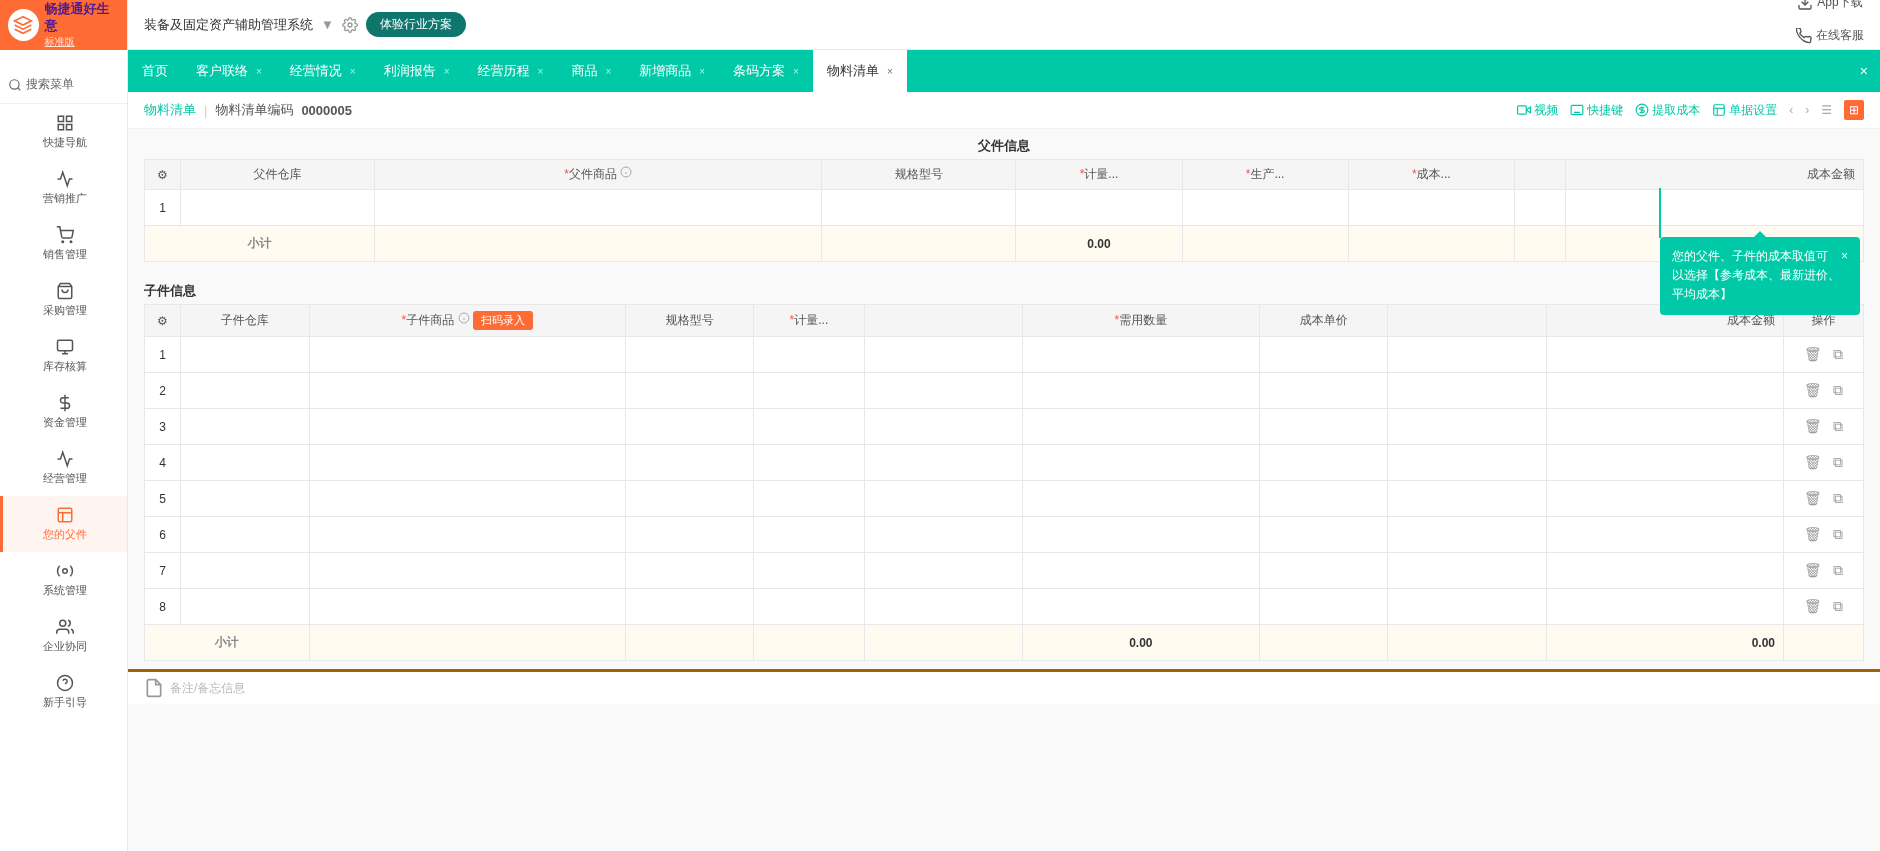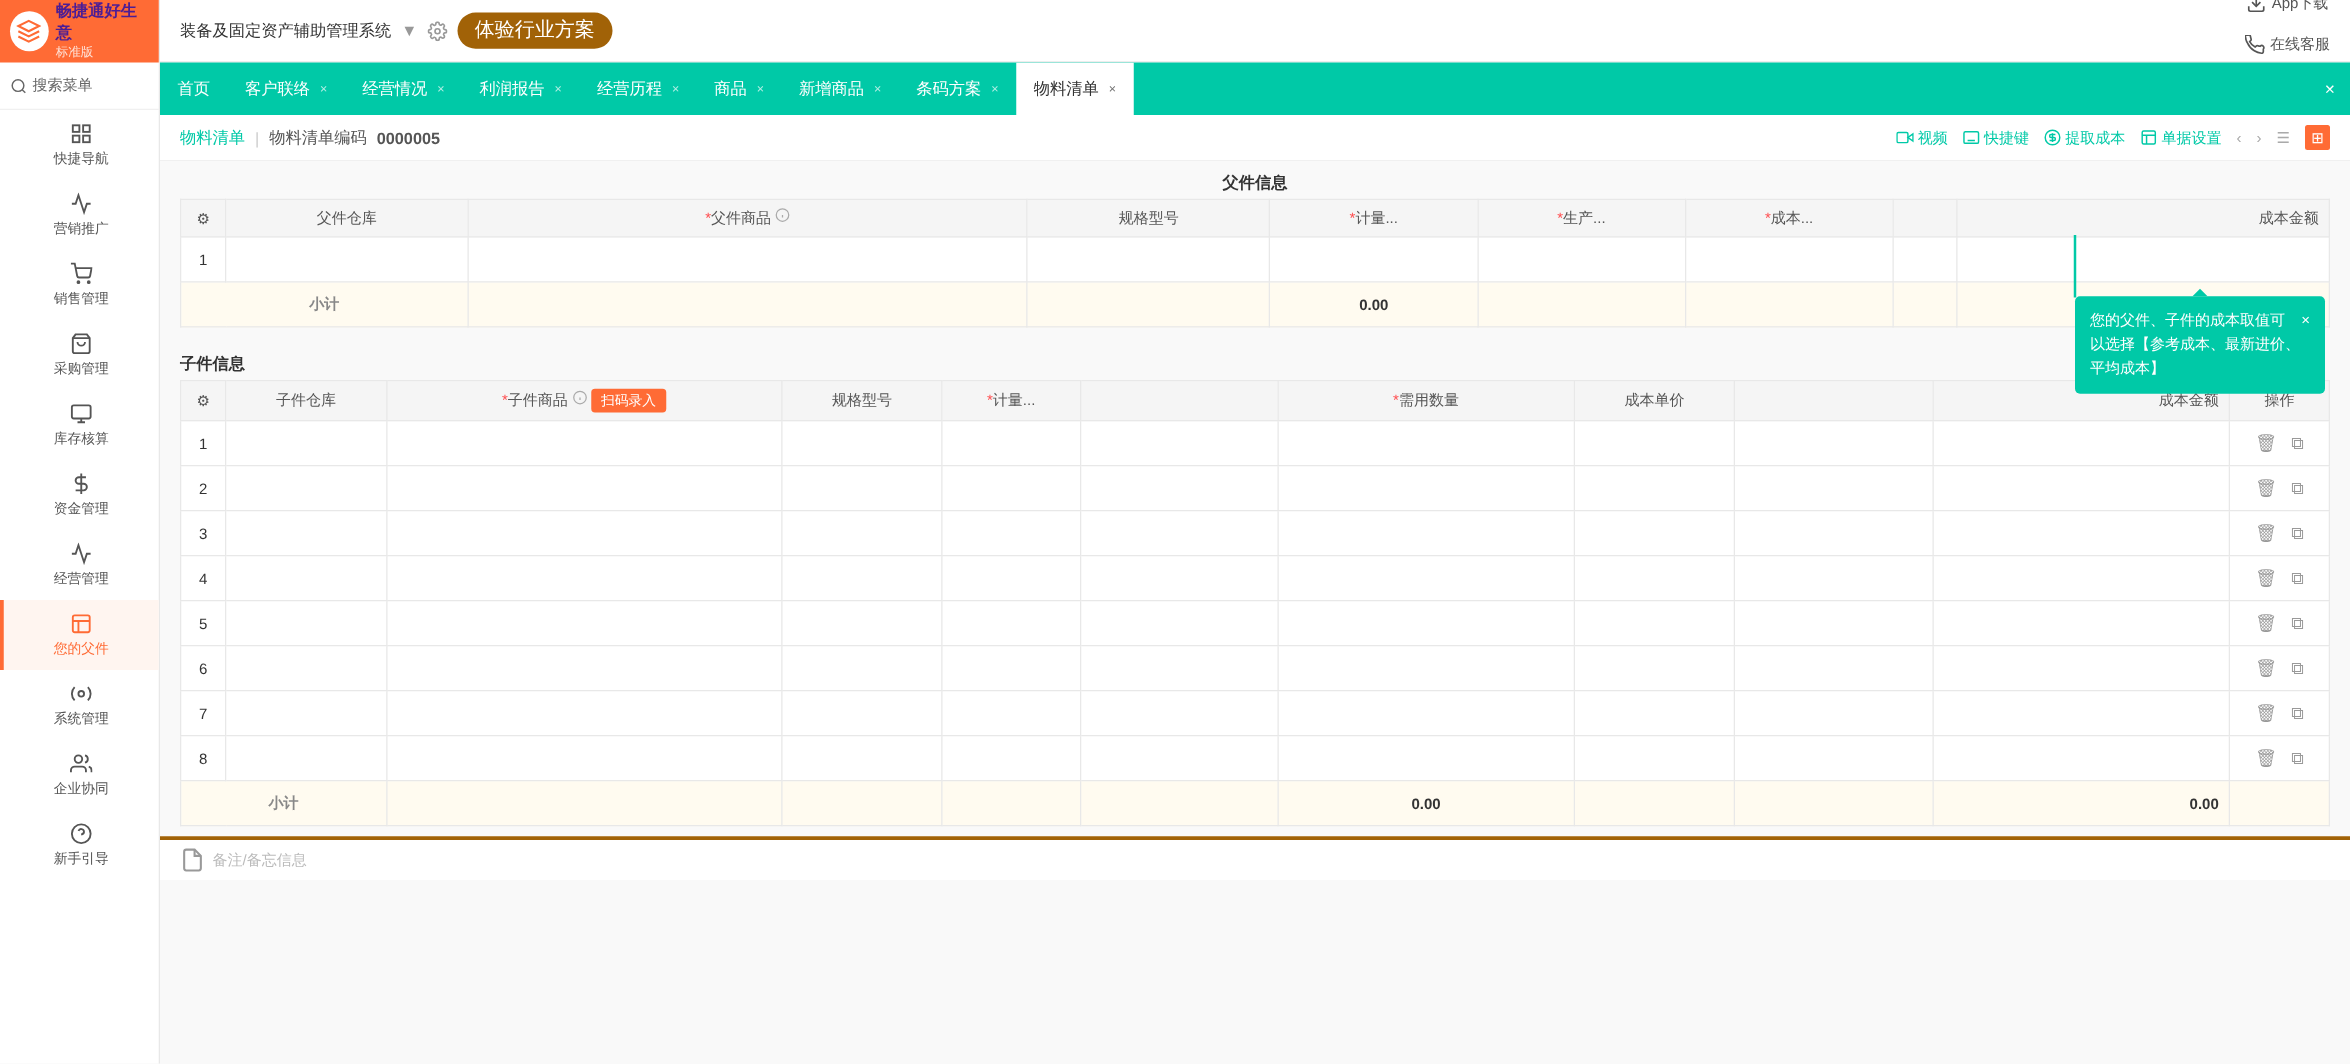--- a/index.html
+++ b/index.html
@@ -4,39 +4,39 @@
   <style>
     * { box-sizing: border-box; margin: 0; padding: 0; }
     body { font-family: "Microsoft YaHei", "PingFang SC", sans-serif; font-size: 13px; background: #f5f5f5; display: flex; height: 851px; overflow: hidden; }
 
     
     .sidebar { width: 128px; background: #fff; display: flex; flex-direction: column; border-right: 1px solid #e8e8e8; flex-shrink: 0; }
     .sidebar-logo { background: #ff6b35; color: white; padding: 10px 8px; display: flex; align-items: center; gap: 6px; height: 50px; }
     .sidebar-logo-icon { width: 32px; height: 32px; background: white; border-radius: 50%; display: flex; align-items: center; justify-content: center; }
     .sidebar-logo-icon svg { width: 20px; height: 20px; }
     .sidebar-logo-text { font-size: 13px; font-weight: bold; color: #4c1d95; line-height: 1.3; }
-    .sidebar-logo-sub { font-size: 10px; color: rgba(255,255,255,0.8); }
-    .sidebar-search { padding: 6px 8px; border-bottom: 1px solid #f0f0f0; }
+    .sidebar-logo-sub { font-size: 10px; color: rgba(255,255,255,0.8); text-decoration: underline; }
+    .sidebar-search { padding: 6px 8px; border-bottom: 1px solid #f0f0f0; margin-top: 16px; }
     .sidebar-search-btn { width: 100%; background: none; border: none; cursor: pointer; display: flex; align-items: center; gap: 4px; color: #666; font-size: 12px; padding: 4px 0; }
     .sidebar-nav-item { display: flex; flex-direction: column; align-items: center; padding: 10px 4px; cursor: pointer; color: #555; font-size: 11px; gap: 3px; border-left: 3px solid transparent; }
     .sidebar-nav-item.active { background: #fff5f0; color: #ff6b35; border-left-color: #ff6b35; }
     .sidebar-nav-item svg { width: 18px; height: 18px; }
     .sidebar-nav-item.active svg { stroke: #ff6b35; }
 
     
     .main { flex: 1; display: flex; flex-direction: column; overflow: hidden; }
 
     
     .top-header { background: #fff; height: 50px; display: flex; align-items: center; justify-content: space-between; padding: 0 16px; border-bottom: 1px solid #e8e8e8; flex-shrink: 0; }
     .top-header-left { display: flex; align-items: center; gap: 8px; }
     .top-header-actions { display: flex; align-items: center; gap: 16px; font-size: 12px; color: #555; flex-direction: column; }
     .top-header-actions .action-item { display: flex; align-items: center; gap: 4px; cursor: pointer; }
     .badge { background: #ff4d4f; color: white; font-size: 10px; border-radius: 8px; padding: 1px 5px; min-width: 16px; text-align: center; }
     .avatar { width: 28px; height: 28px; background: #ddd; border-radius: 50%; display: flex; align-items: center; justify-content: center; }
-    .experience-btn { background: #a16207; color: white; border: none; border-radius: 16px; padding: 4px 14px; font-size: 16px; cursor: pointer; }
+    .experience-btn { background: #0f766e; color: white; border: none; border-radius: 16px; padding: 4px 14px; font-size: 12px; cursor: pointer; }
 
     
     .nav-tabs { background: #00c9a7; display: flex; align-items: center; height: 42px; padding: 0; flex-shrink: 0; overflow: hidden; }
     .nav-tab { padding: 0 14px; height: 42px; display: flex; align-items: center; color: white; font-size: 13px; cursor: pointer; white-space: nowrap; gap: 4px; }
     .nav-tab.active { background: #fff; color: #333; }
     .nav-tab .close-btn { font-size: 10px; opacity: 0.7; margin-left: 4px; }
     .nav-tabs-close { margin-left: auto; padding: 0 12px; color: white; cursor: pointer; font-size: 14px; }
 
     
     .content-area { flex: 1; display: flex; flex-direction: column; overflow: hidden; background: #fff; }

